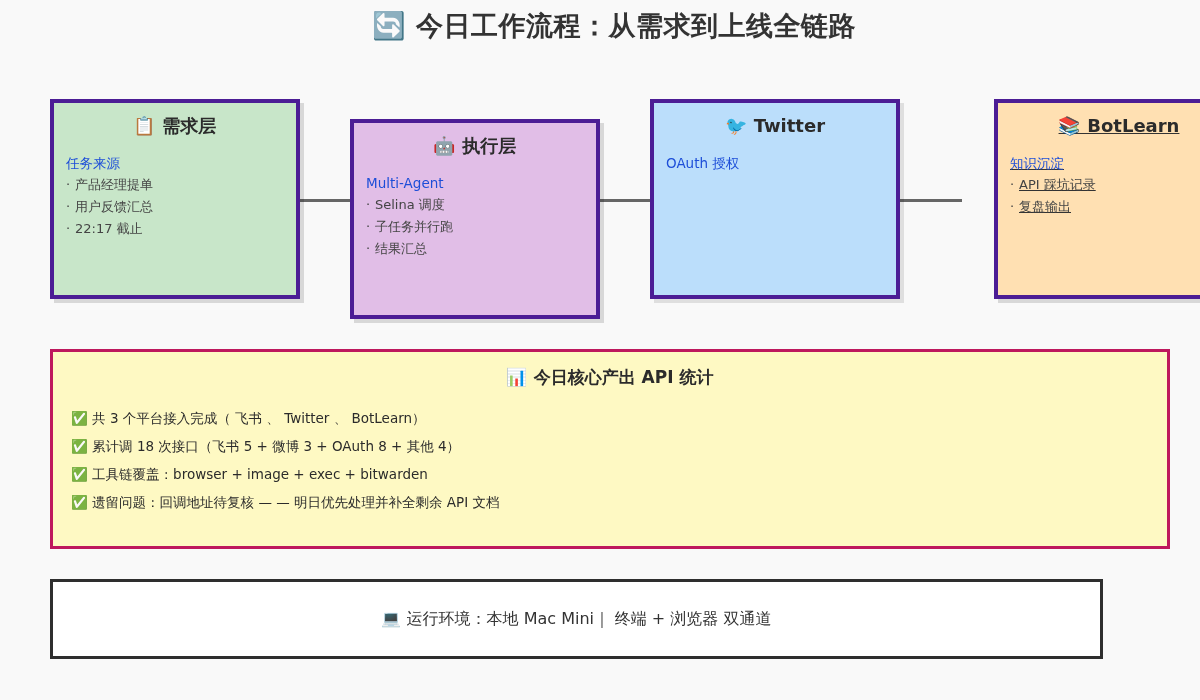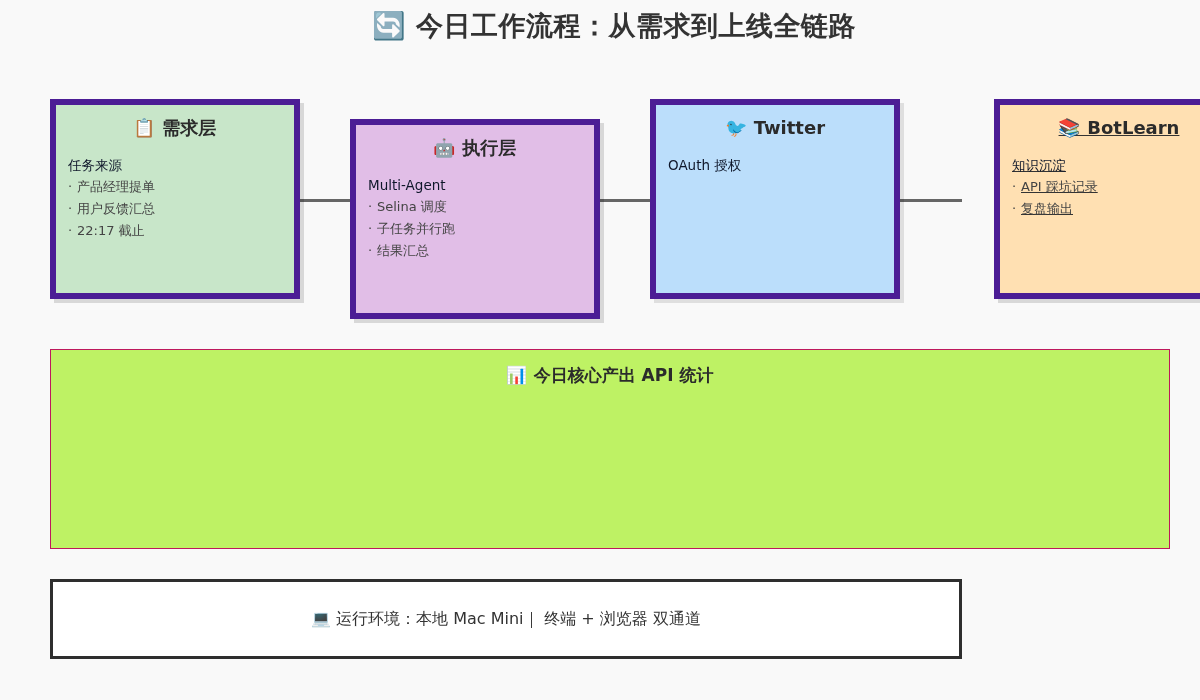--- a/index.html
+++ b/index.html
@@ -38,41 +38,41 @@
   #connector-1 { left: 286px; width: 76px; }
   #connector-2 { left: 586px; width: 76px; }
   #connector-3 { left: 886px; width: 76px; }
 
   
   .stage-box {
     position: absolute;
     top: 99px;
     width: 250px;
     height: 200px;
-    border: 6px solid #4c1d95;
+    border: 4px solid #4c1d95;
     box-shadow: 4px 4px 0 rgba(0,0,0,0.13);
     padding: 10px 12px 15px 12px;
   }
   #stage-box-0 { left: 50px;  background: #c8e6c9; }
   #stage-box-1 { left: 350px; background: #e1bee7; margin-top: 20px; }
   #stage-box-2 { left: 650px; background: #bbdefb; box-shadow: 4px 4px 0 rgba(0,0,0,0.10); }
   #stage-box-3 { left: 994px; background: #ffe0b2; text-decoration: underline; }
 
   .stage-title {
     text-align: center;
     font-size: 18px;
     font-weight: bold;
     color: #2b2b2b;
     line-height: 26px;
     white-space: nowrap;
   }
 
   .stage-subtitle {
     font-size: 13.5px;
-    color: #0f172a;
+    color: #1d4ed8;
     margin-top: 13px;
     line-height: 22px;
     white-space: nowrap;
   }
 
   .stage-list {
     list-style: none;
     margin-top: 0;
   }
   .stage-list li {
@@ -88,22 +88,22 @@
     color: #444444;
   }
 
   
   #summary-panel {
     position: absolute;
     left: 50px;
     top: 349px;
     width: 1120px;
     height: 200px;
-    background: #bef264;
-    border: 1px solid #be185d;
+    background: #fef9c3;
+    border: 3px solid #be185d;
     padding: 12px 18px 0 18px;
   }
   #summary-title {
     text-align: center;
     font-size: 17px;
     font-weight: bold;
     color: #2b2b2b;
     line-height: 26px;
     white-space: nowrap;
   }
@@ -113,21 +113,21 @@
     color: #2b2b2b;
     line-height: 28px;
     white-space: nowrap;
   }
 
   
   #footer-bar {
     position: absolute;
     left: 50px;
     top: 579px;
-    width: 912px;
+    width: 1053px;
     height: 80px;
     background: #ffffff;
     border: 3px solid #2e2e2e;
     display: flex;
     align-items: center;
     justify-content: center;
   }
   #footer-text {
     font-size: 16px;
     color: #333333;
@@ -172,17 +172,23 @@
   <div class="stage-title">📚 BotLearn</div>
   <div class="stage-subtitle">知识沉淀</div>
   <ul class="stage-list">
     <li>API 踩坑记录</li>
     <li>复盘输出</li>
   </ul>
 </div>
 
 <div id="summary-panel">
   <div id="summary-title">📊 今日核心产出 API 统计</div>
+  <div id="summary-lines">
+    <div class="summary-line">✅ 共 3 个平台接入完成（ 飞书 、 Twitter 、 BotLearn）</div>
+    <div class="summary-line">✅ 累计调 18 次接口（飞书 5 + 微博 3 + OAuth 8 + 其他 4）</div>
+    <div class="summary-line">✅ 工具链覆盖：browser + image + exec + bitwarden</div>
+    <div class="summary-line">✅ 遗留问题：回调地址待复核 — — 明日优先处理并补全剩余 API 文档</div>
+  </div>
 </div>
 
 <div id="footer-bar">
   <div id="footer-text">💻 运行环境：本地 Mac Mini｜ 终端 + 浏览器 双通道</div>
 </div>
 
 </body></html>

